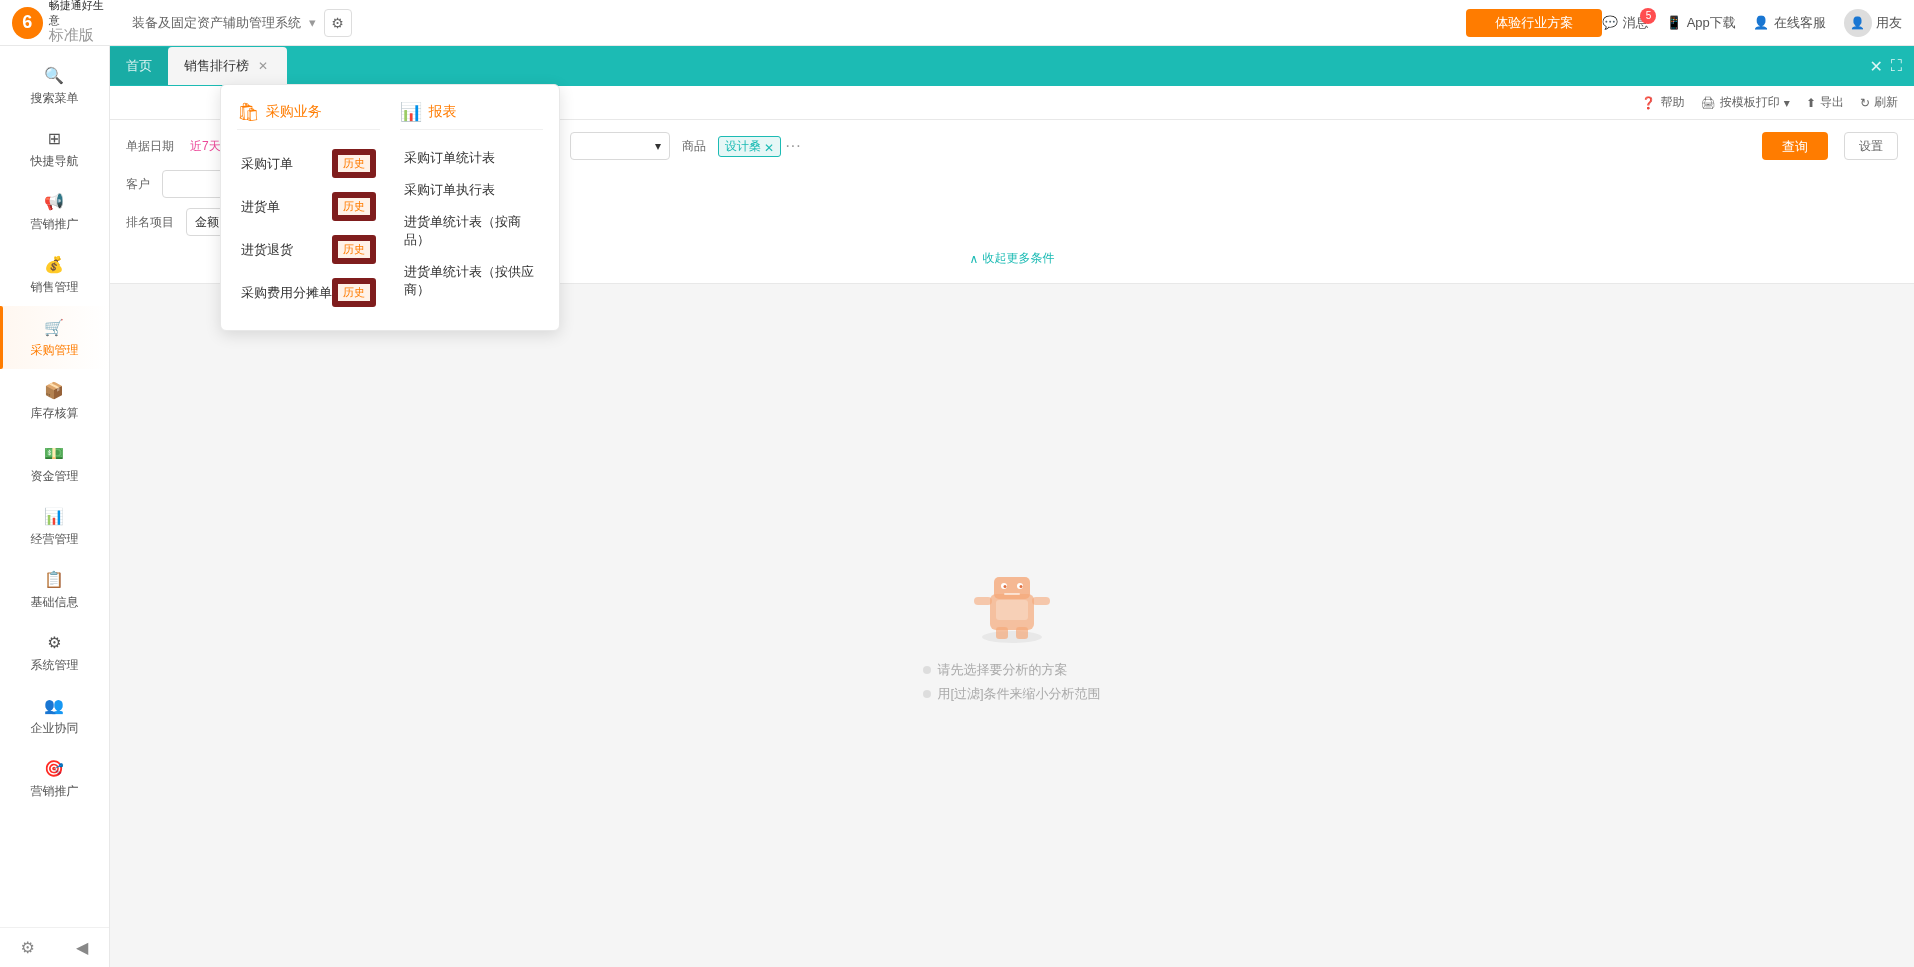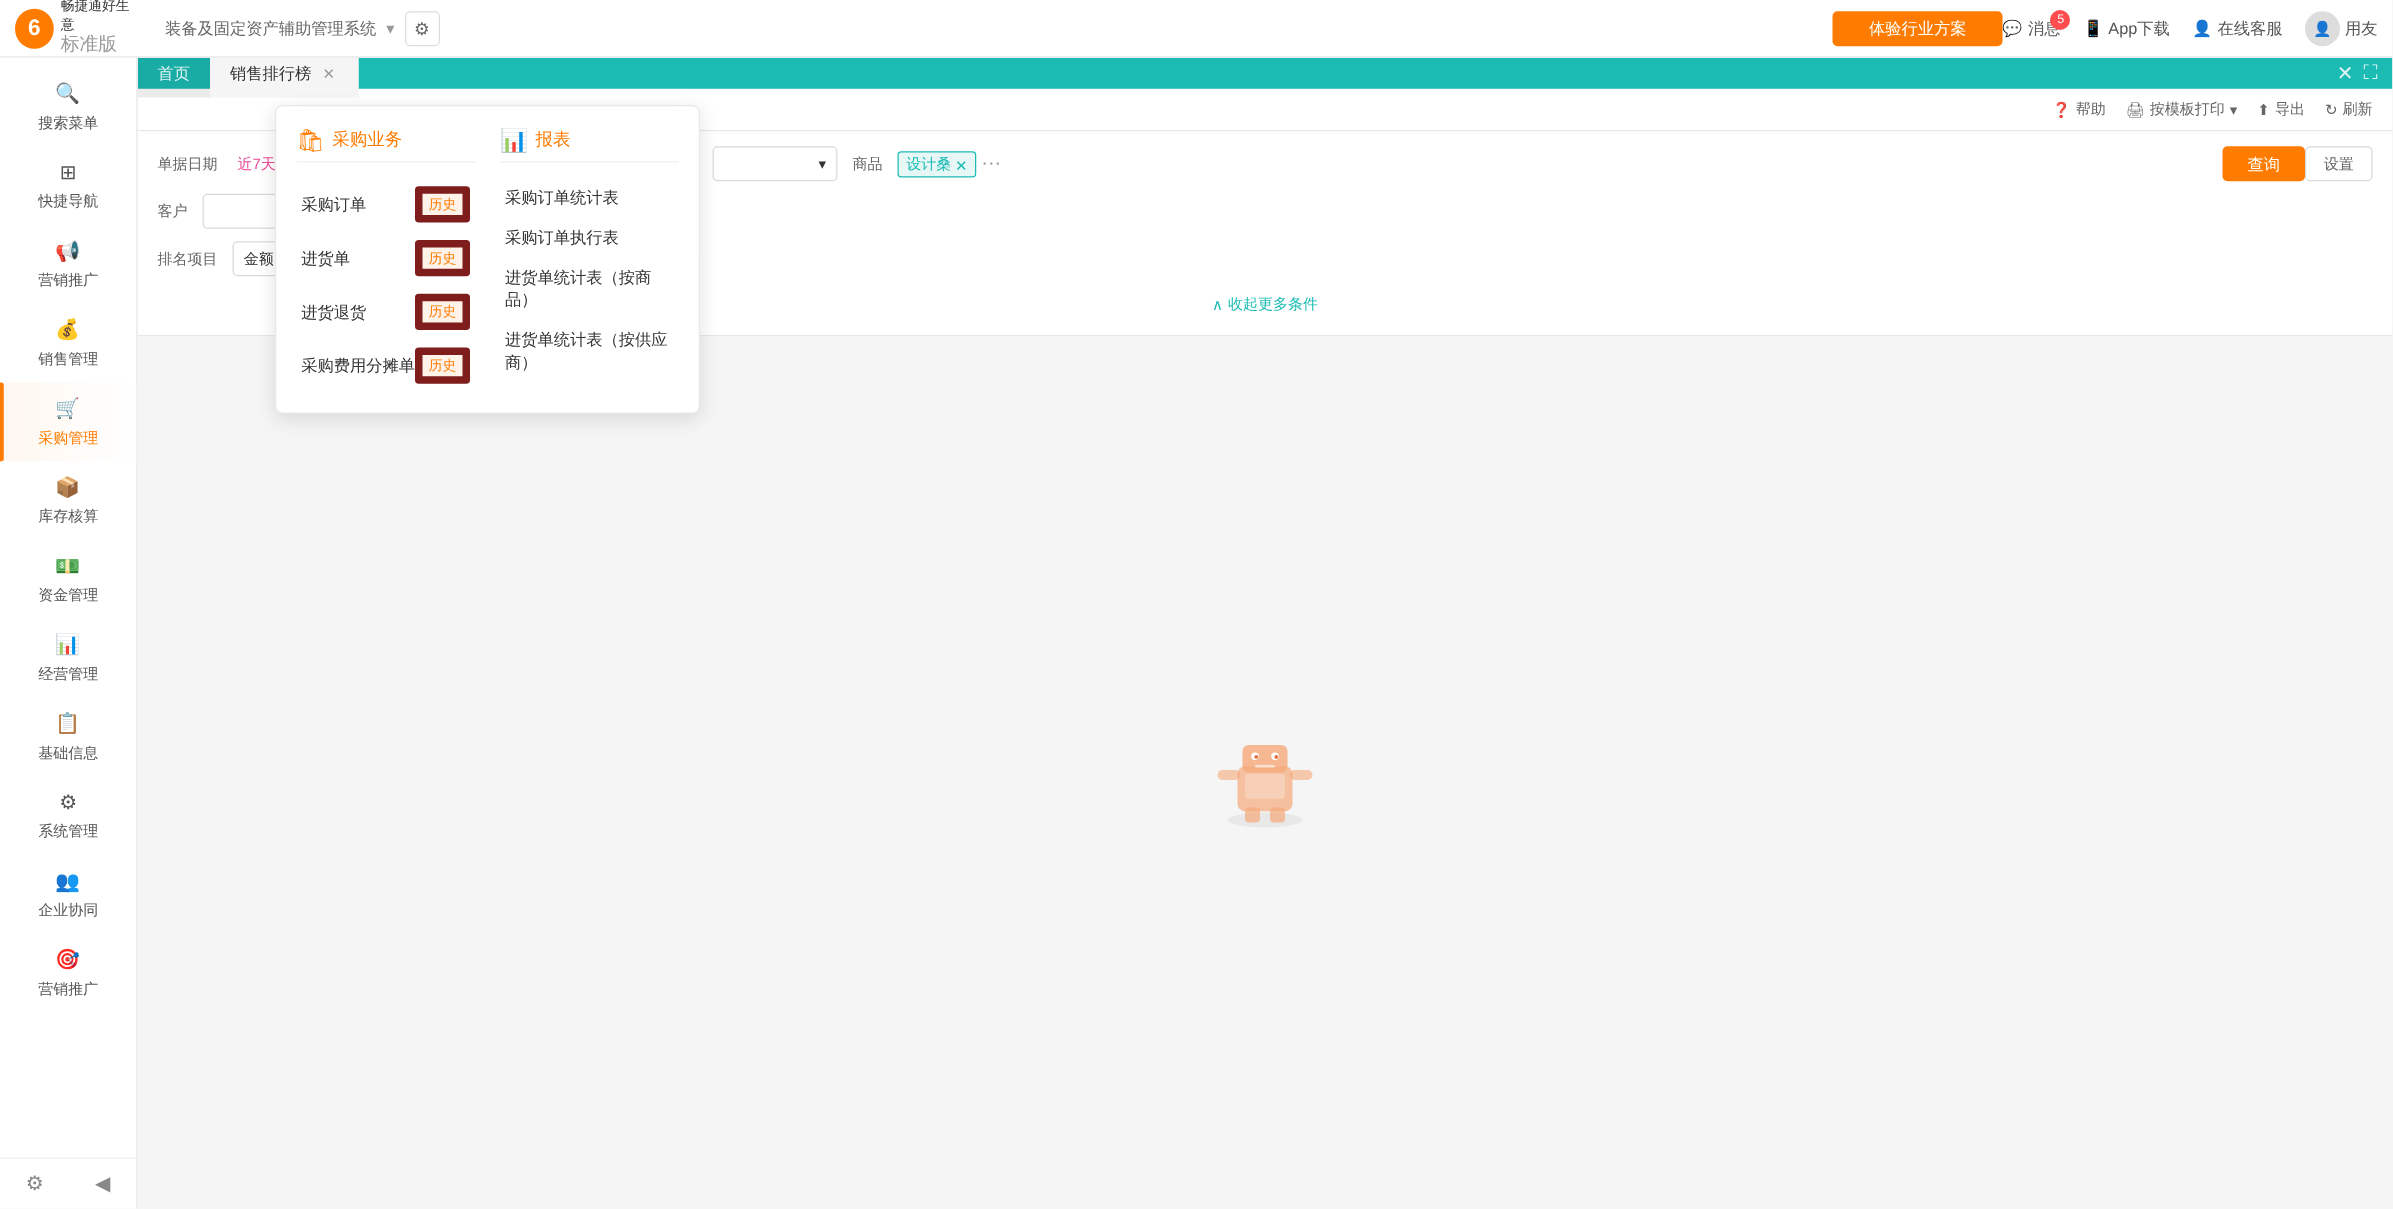--- a/index.html
+++ b/index.html
@@ -166,21 +166,21 @@
       flex-direction: column;
       background: #f5f5f5;
       overflow: hidden;
     }
 
     
     .tab-bar {
       background: #1cbbb4;
       display: flex;
       align-items: center;
-      height: 25px;
+      height: 40px;
       padding: 0 0;
       position: relative;
     }
     .tab-item {
       display: flex;
       align-items: center;
       padding: 0 16px;
       height: 38px;
       cursor: pointer;
       font-size: 13px;
@@ -616,21 +616,21 @@
 
         <span class="filter-label">商品</span>
         <div style="display:flex;align-items:center;gap:4px;">
           <div class="tag-chip">
             <span>设计桑</span>
             <span class="tag-chip-close">✕</span>
           </div>
           <span class="filter-dots">···</span>
         </div>
 
-        <div style="margin-left:auto;display:flex;gap:0;border-radius:10px;">
+        <div style="margin-left:auto;display:flex;gap:16px;border-radius:10px;">
           <button class="btn-query">查询</button>
           <button class="btn-setting">设置</button>
         </div>
       </div>
 
       <div class="filter-row">
         <span class="filter-label">客户</span>
         <div class="filter-select">
           <span style="color:#bbb;flex:1;"></span>
           <span>···</span>
@@ -677,16 +677,26 @@
         <rect x="42" y="44" width="16" height="2" rx="1" fill="white" opacity="0.6"></rect>
 
         <rect x="12" y="48" width="18" height="8" rx="4" fill="#f5a97a" opacity="0.6"></rect>
         <rect x="70" y="48" width="18" height="8" rx="4" fill="#f5a97a" opacity="0.6"></rect>
 
         <rect x="34" y="78" width="12" height="12" rx="3" fill="#f5a97a" opacity="0.7"></rect>
         <rect x="54" y="78" width="12" height="12" rx="3" fill="#f5a97a" opacity="0.7"></rect>
 
         <rect x="34" y="51" width="32" height="20" rx="3" fill="white" opacity="0.25"></rect>
       </svg>
+      <ul class="empty-text-list">
+        <li>
+          <span class="empty-dot"></span>
+          <span>请先选择要分析的方案</span>
+        </li>
+        <li>
+          <span class="empty-dot"></span>
+          <span>用[过滤]条件来缩小分析范围</span>
+        </li>
+      </ul>
     </div>
 
   </div>
 </div>
 
 </body></html>

